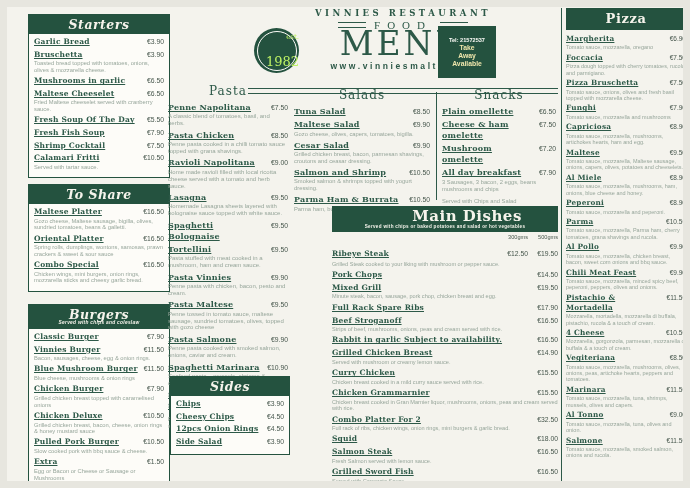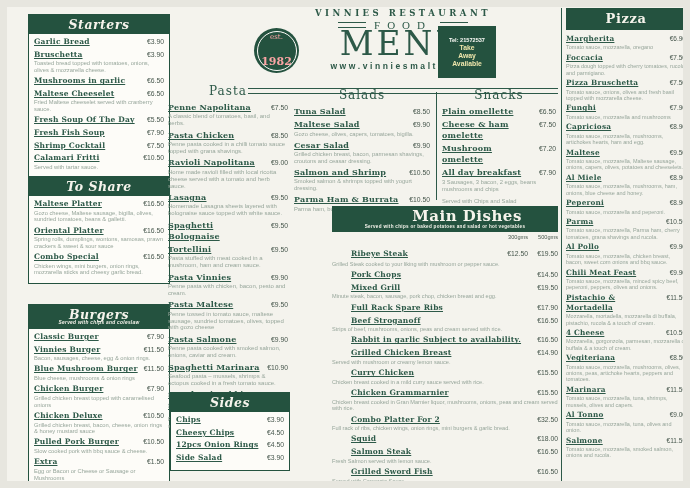--- a/index.html
+++ b/index.html
@@ -47,46 +47,46 @@
   .hdr{position:absolute;left:248px;top:8px;width:310px;height:80px;}
   .hdr .restaurant{font-family:"DejaVu Serif",serif;font-size:8.5px;letter-spacing:3.5px;text-align:center;font-weight:bold;}
   .hdr .food-row{display:flex;align-items:center;justify-content:center;margin-top:1px;}
   .dbl{height:4px;border-top:1px solid #2d5948;border-bottom:1px solid #2d5948;flex:0 0 28px;}
   .hdr .food{font-family:Liberation Serif, serif;font-size:11px;letter-spacing:7px;padding:0 8px;}
   .hdr .menu-big{font-family:"DejaVu Serif",serif;font-size:33px;letter-spacing:3px;text-align:center;line-height:30px;margin-top:-2px;}
   .hdr .site{font-size:8.5px;font-weight:bold;letter-spacing:2.6px;text-align:center;margin-top:2px;}
   .hdr .rule-bottom{position:absolute;left:0;right:0;bottom:-6px;height:4px;border-top:1.3px solid #2d5948;border-bottom:1.3px solid #2d5948;}
   .badge{
     position:absolute;left:6px;top:20px;width:45px;height:45px;border-radius:50%;
-    background:#24523f;color:#fca5a5;display:flex;flex-direction:column;
-    align-items:center;justify-content:center;text-align:center;
+    background:#24523f;color:#bef264;display:flex;flex-direction:column;
+    align-items:flex-end;justify-content:center;text-align:center;
   }
   .badge::before{content:"";position:absolute;inset:2.5px;border:1px solid #fdfcf8;border-radius:50%;}
   .badge .est{font-family:"DejaVu Serif",serif;font-size:7px;line-height:7px;}
-  .badge .year{font-family:"DejaVu Serif",serif;font-size:11px;font-weight:bold;line-height:10px;margin-top:16px;}
+  .badge .year{font-family:"DejaVu Serif",serif;font-size:13px;font-weight:normal;line-height:10px;margin-top:16px;}
   .telbox{
     position:absolute;left:190px;top:18px;width:58px;height:52px;background:#24523f;
     display:flex;flex-direction:column;align-items:center;justify-content:center;text-align:center;
   }
   .telbox .tel{color:#fdfcf8;font-size:5.6px;font-weight:bold;line-height:7px;}
   .telbox .ta{color:#efe6ac;font-size:6.8px;font-weight:bold;line-height:8px;}
 
   
   .vline{position:absolute;width:1.3px;background:#2d5948;}
 
   
   .main-box{position:absolute;left:332px;top:206px;width:226px;}
   .main-box .bar{background:#24523f;color:#f6f4ec;text-align:center;padding:2px 0 3px 0;}
   .main-box .bar .ttl{font-family:"DejaVu Serif",serif;font-weight:bold;font-size:15px;line-height:16px;letter-spacing:.5px;padding-left:44px;}
   .main-box .bar .sub{font-weight:bold;font-size:4.6px;letter-spacing:.3px;}
   .main-box .items{padding-top:2px;}
   .size-heads{display:flex;justify-content:flex-end;font-size:5.6px;color:#47574d;margin-top:2px;}
   .size-heads span{width:30px;text-align:right;}
   .price-col{display:inline-block;width:30px;text-align:right;font-size:6.8px;color:#47574d;}
-  .main-box .name{font-size:7.5px;margin-left:19px;}
+  .main-box .name{font-size:7.5px;}
   .main-box .desc{font-size:5.6px;}
   .main-box .item{margin-bottom:2.8px;}
 
   
   .pizza-col{position:absolute;left:566px;top:8px;width:120px;}
   .pizza-col .bar{
     background:#24523f;color:#f6f4ec;text-align:center;
     font-family:"DejaVu Serif",serif;font-weight:bold;font-size:13px;line-height:22px;
     letter-spacing:.6px;margin-bottom:4px;
   }
@@ -170,21 +170,21 @@
       <div class="item">
         <div class="line">
           <span class="name">Calamari Fritti</span>
           <span class="price">€10.50</span>
         </div>
         <div class="desc">Served with tartar sauce.</div>
       </div>
     </div>
 </div>
 
-<div class="menu-box" style="left:28px;top:176px;width:140px;">
+<div class="menu-box" style="left:28px;top:184px;width:140px;">
   <div class="bar">To Share</div>
   <div class="items">
       <div class="item">
         <div class="line">
           <span class="name">Maltese Platter</span>
           <span class="price">€16.50</span>
         </div>
         <div class="desc">Gozo cheese, Maltese sausage, bigilla, olives, sundried tomatoes, beans &amp; galletti.</div>
       </div>
       <div class="item">
@@ -336,21 +336,21 @@
       <div class="item">
         <div class="line">
           <span class="name">Spaghetti Rabbit Sauce</span>
           <span class="price">€9.50</span>
         </div>
       </div>
     </div>
   <div class="note" style="margin-top:5px;">Prices shown are for main course dishes for starters deduct €1.50</div>
 </div>
 
-<div class="menu-box" style="left:170px;top:392px;width:118px;">
+<div class="menu-box" style="left:170px;top:376px;width:118px;">
   <div class="bar">Sides</div>
   <div class="items">
       <div class="item">
         <div class="line">
           <span class="name">Chips</span>
           <span class="price">€3.90</span>
         </div>
       </div>
       <div class="item">
         <div class="line">

